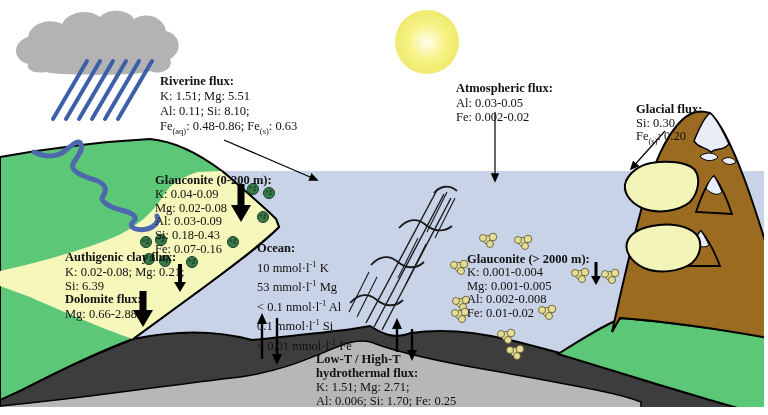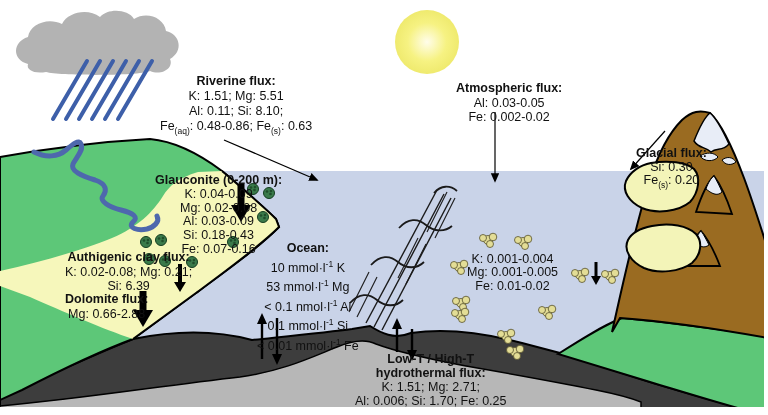--- a/index.html
+++ b/index.html
@@ -1,25 +1,25 @@
 <!DOCTYPE html>
 <html><head>
 <meta charset="utf-8">
 <style>
   html,body{margin:0;padding:0;background:#fff;}
   #stage{position:relative;width:764px;height:415px;overflow:hidden;background:#fff;
-         font-family:Liberation Sans, sans-serif;color:#111;text-align:center;}
+         font-family:Liberation Serif, serif;color:#111;}
   #scene{position:absolute;left:0;top:0;}
   .label{position:absolute;font-size:12.5px;white-space:nowrap;}
   .label .lbl-h{font-weight:bold;}
   .label sub{font-size:0.68em;}
   .label sup{font-size:0.68em;}
   .lh15 .lbl-h,.lh15 .lbl-l{line-height:15px;}
   .lh145 .lbl-h,.lh145 .lbl-l{line-height:14.5px;}
-  .lh14 .lbl-h,.lh14 .lbl-l{line-height:14px;margin-left:39px;}
+  .lh14 .lbl-h,.lh14 .lbl-l{line-height:14px;}
   .lh138 .lbl-h,.lh138 .lbl-l{line-height:13.8px;}
   .lh135 .lbl-h,.lh135 .lbl-l{line-height:13.5px;}
   .lh134 .lbl-h,.lh134 .lbl-l{line-height:13.4px;}
   .lh155 .lbl-h,.lh155 .lbl-l{line-height:15.5px;}
 </style>
 </head>
 <body>
 
 <div id="stage">
   <svg id="scene" width="768" height="415" viewBox="0 0 768 415">
@@ -261,21 +261,21 @@
       <div class="lbl-h">Riverine flux:</div>
       <div class="lbl-l">K: 1.51; Mg: 5.51</div>
       <div class="lbl-l">Al: 0.11; Si: 8.10;</div>
       <div class="lbl-l">Fe<sub>(aq)</sub>: 0.48-0.86; Fe<sub>(s)</sub>: 0.63</div>
     </div>
   <div class="label lh145" style="left:456px;top:81px;">
       <div class="lbl-h">Atmospheric flux:</div>
       <div class="lbl-l">Al: 0.03-0.05</div>
       <div class="lbl-l">Fe: 0.002-0.02</div>
     </div>
-  <div class="label lh135" style="left:636px;top:103px;margin-top:44px;">
+  <div class="label lh135" style="left:636px;top:103px;">
       <div class="lbl-h">Glacial flux:</div>
       <div class="lbl-l">Si: 0.30</div>
       <div class="lbl-l">Fe<sub>(s)</sub>: 0.20</div>
     </div>
   <div class="label lh138" style="left:155px;top:174px;">
       <div class="lbl-h">Glauconite (0-200 m):</div>
       <div class="lbl-l">K: 0.04-0.09</div>
       <div class="lbl-l">Mg: 0.02-0.08</div>
       <div class="lbl-l">Al: 0.03-0.09</div>
       <div class="lbl-l">Si: 0.18-0.43</div>
@@ -292,22 +292,24 @@
     </div>
   <div class="label lh155" style="left:257px;top:241px;">
       <div class="lbl-h">Ocean:</div>
       <div class="lbl-l">10 mmol·l<sup>-1</sup> K</div>
       <div class="lbl-l">53 mmol·l<sup>-1</sup> Mg</div>
       <div class="lbl-l">&lt; 0.1 nmol·l<sup>-1</sup> Al</div>
       <div class="lbl-l">0.1 mmol·l<sup>-1</sup> Si</div>
       <div class="lbl-l">&lt; 0.01 mmol·l<sup>-1</sup> Fe</div>
     </div>
   <div class="label lh134" style="left:467px;top:253px;">
+      <div class="lbl-h">Glauconite (&gt; 2000 m):</div>
       <div class="lbl-l">K: 0.001-0.004</div>
       <div class="lbl-l">Mg: 0.001-0.005</div>
+      <div class="lbl-l">Al: 0.002-0.008</div>
       <div class="lbl-l">Fe: 0.01-0.02</div>
     </div>
   <div class="label lh14" style="left:316px;top:352px;">
       <div class="lbl-h">Low-T / High-T</div>
       <div class="lbl-h">hydrothermal flux:</div>
       <div class="lbl-l">K: 1.51; Mg: 2.71;</div>
       <div class="lbl-l">Al: 0.006; Si: 1.70; Fe: 0.25</div>
     </div>
 </div>
 

